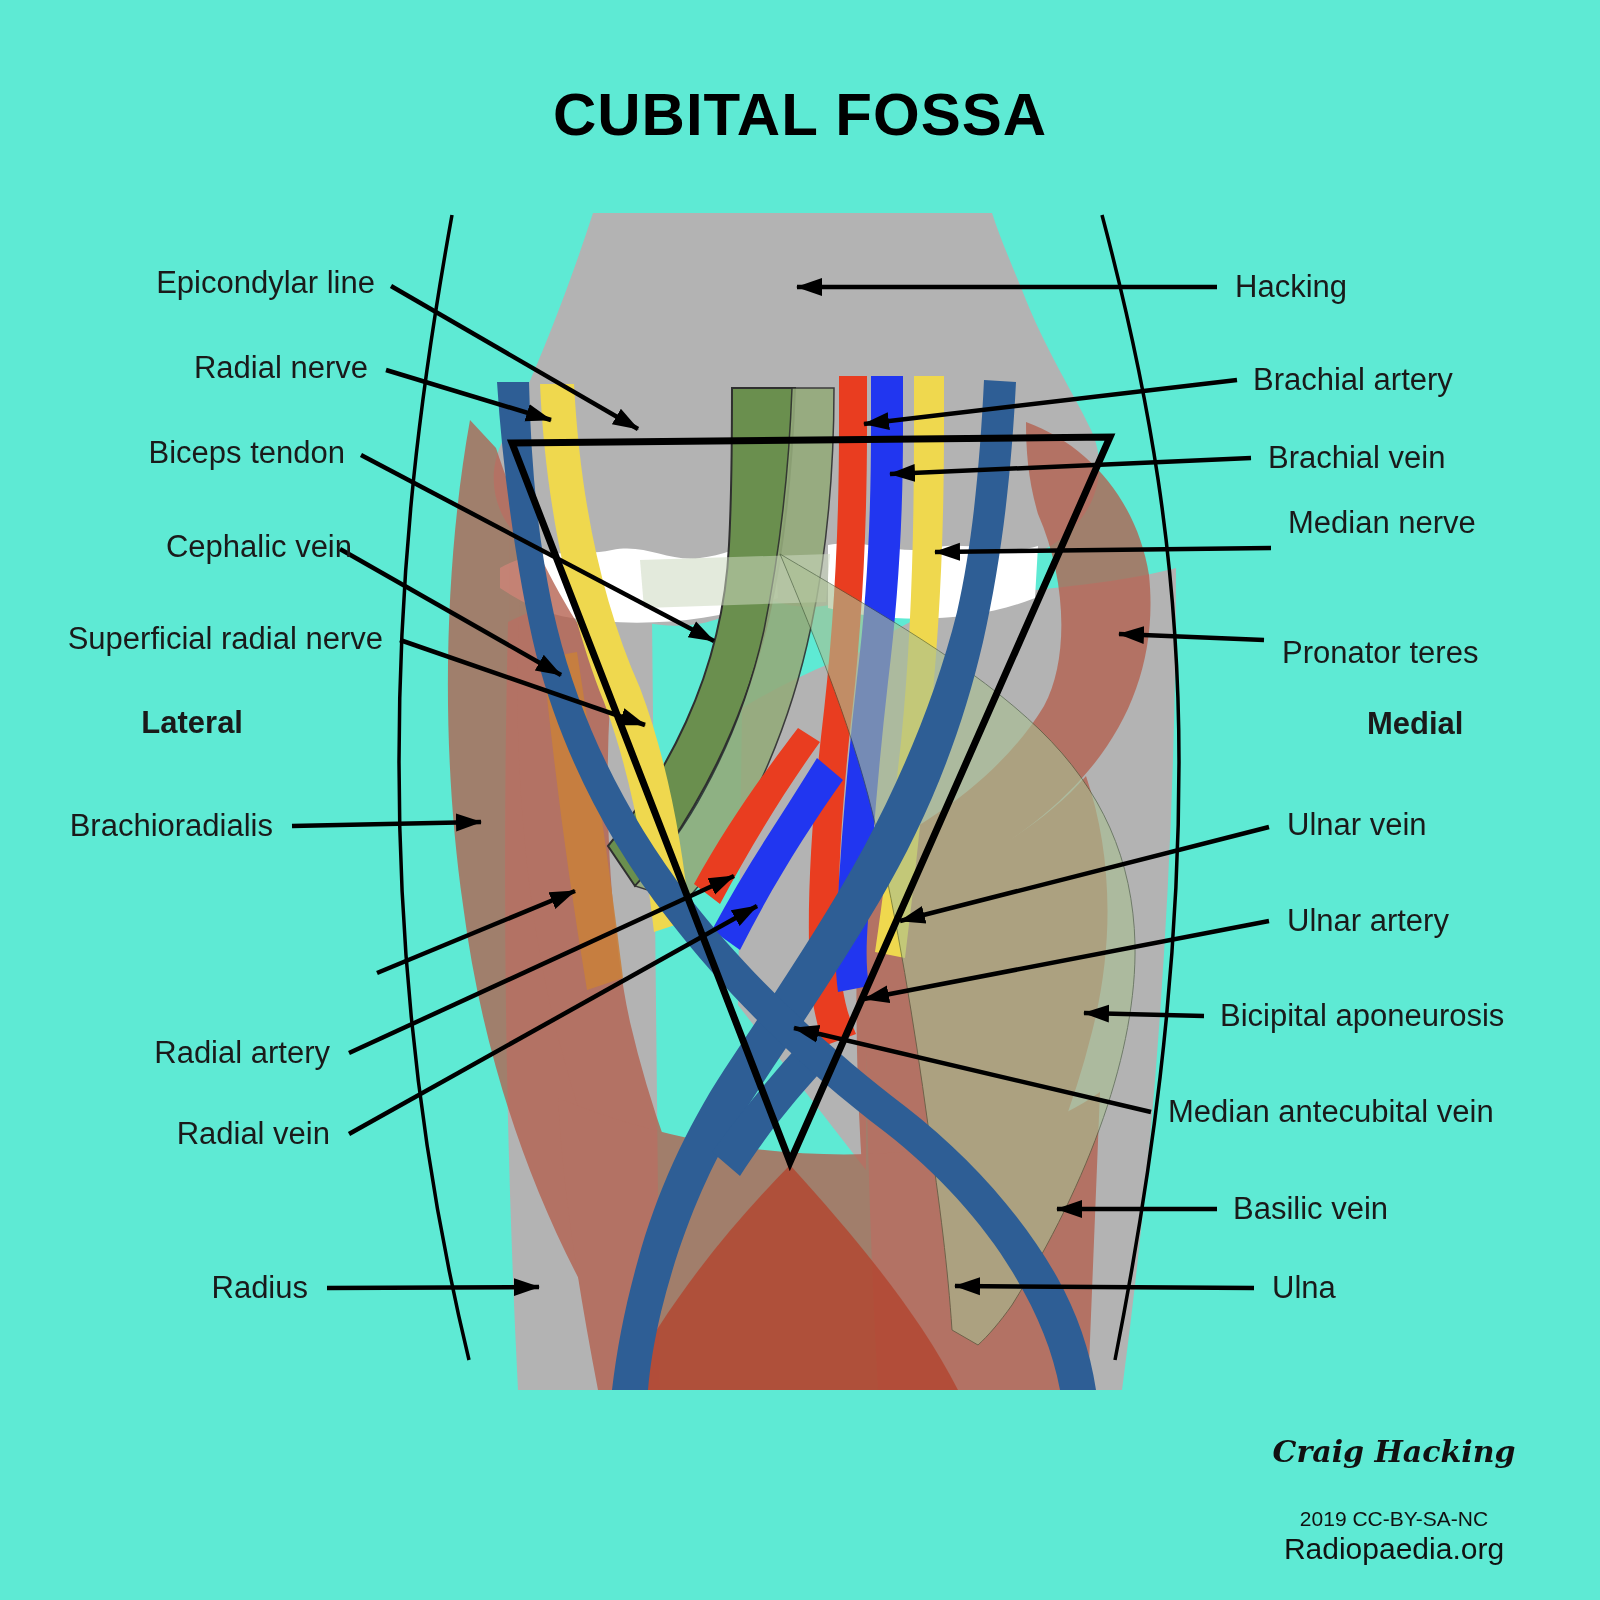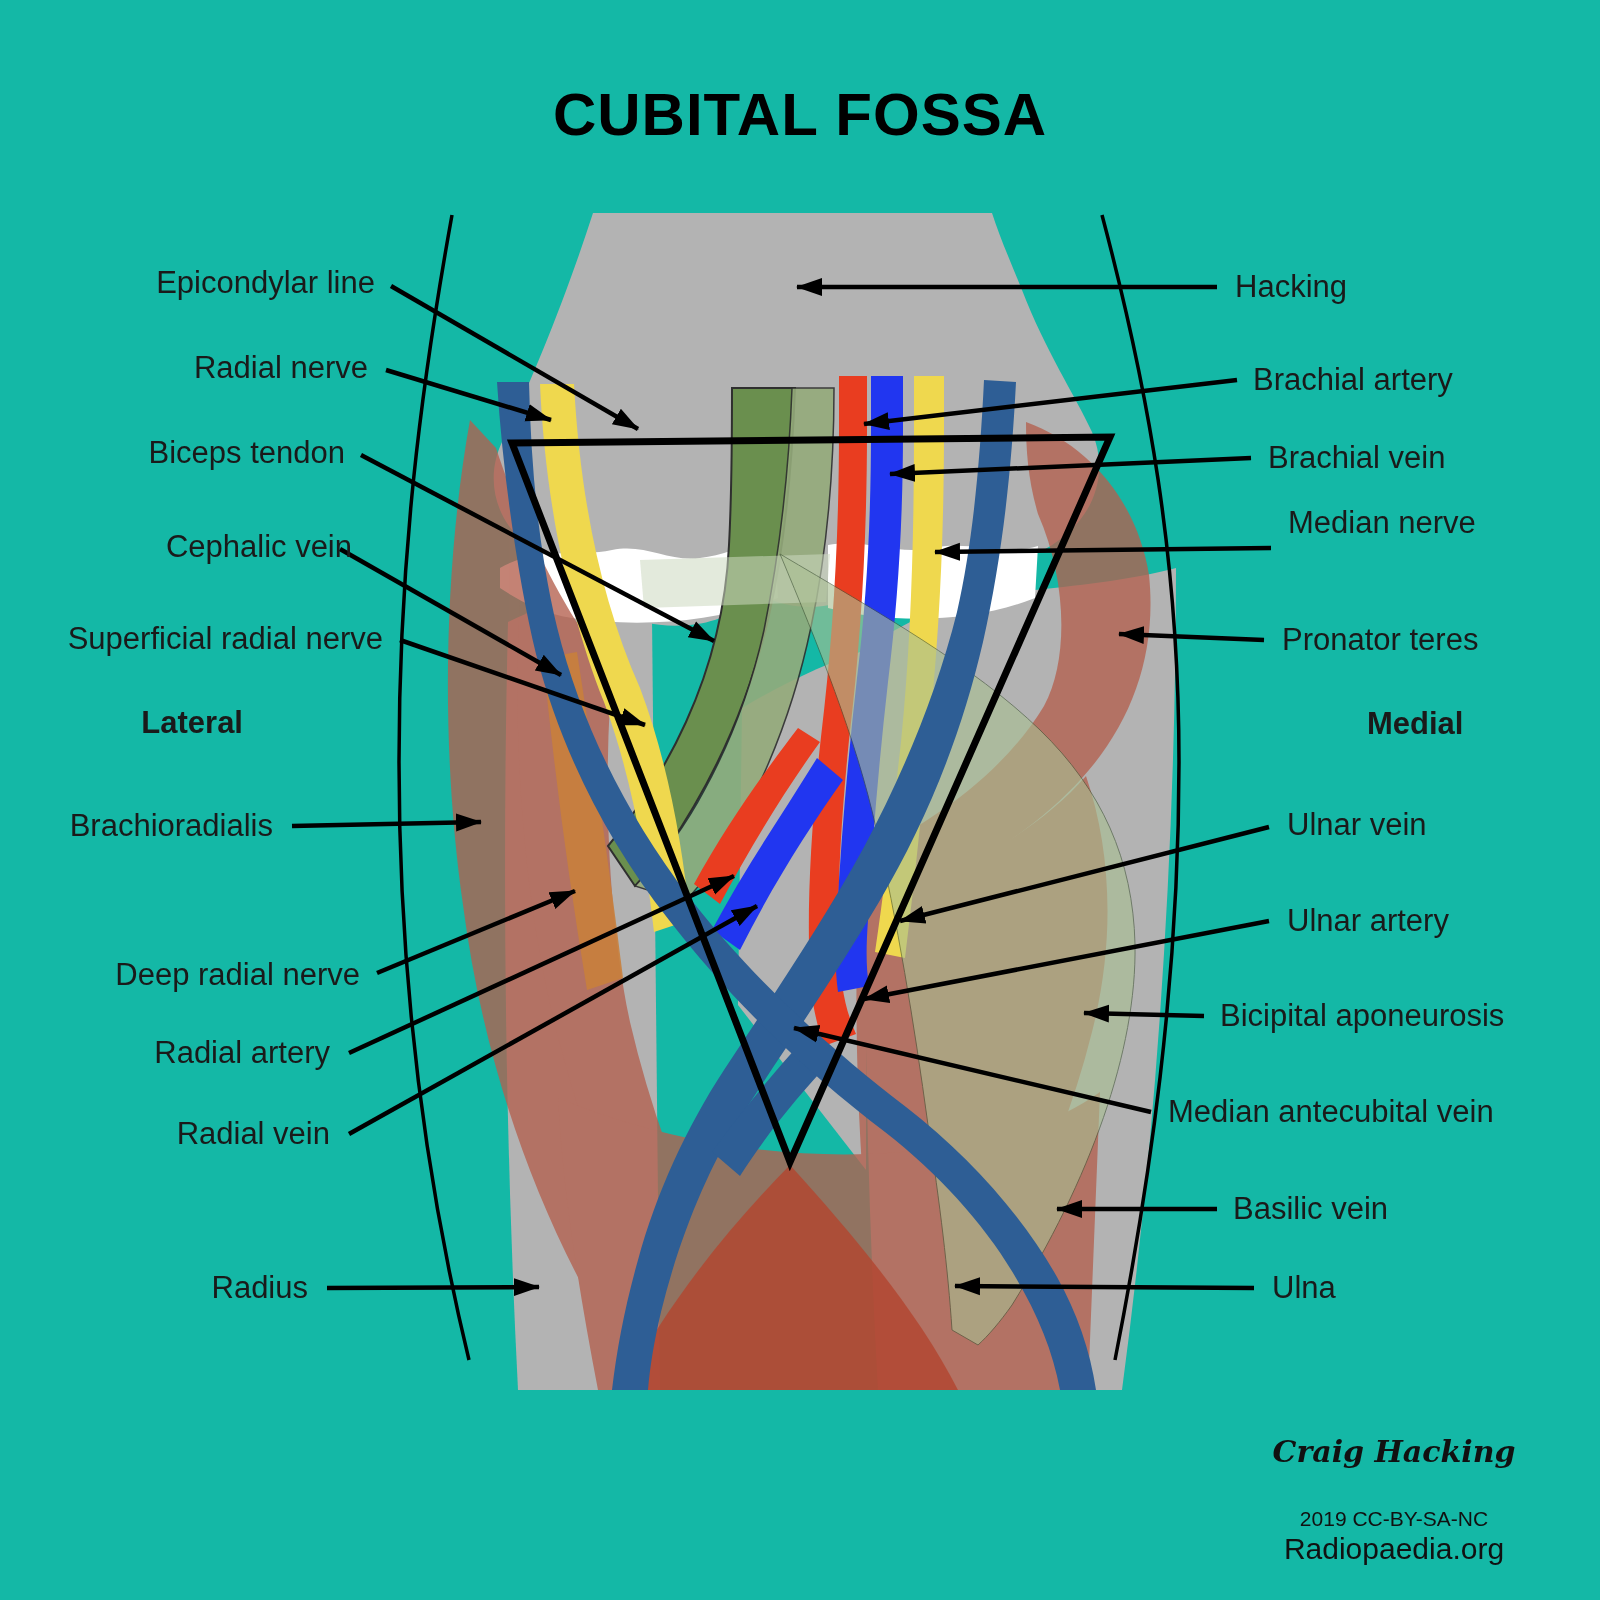--- a/index.html
+++ b/index.html
@@ -1,16 +1,16 @@
 <!DOCTYPE html>
 <html><head>
 <meta charset="utf-8">
 <style>
   html,body{margin:0;padding:0;background:#ffffff;}
-  #stage{position:relative;width:1600px;height:1600px;background:#14b8a6;overflow:hidden;
+  #stage{position:relative;width:1600px;height:1600px;background:#5eead4;overflow:hidden;
          font-family:"Liberation Sans","DejaVu Sans",sans-serif;}
   #art{position:absolute;left:0;top:0;}
   .lbl{position:absolute;font-size:31px;color:#1a1a1a;white-space:nowrap;line-height:42px;}
   .lbl.l{text-align:center;}
   .lbl.b{font-weight:bold;}
   #title{position:absolute;top:80px;left:0;width:1600px;text-align:center;
          font-size:60px;font-weight:bold;letter-spacing:1px;color:#000;}
   #credits{position:absolute;left:1262px;top:1432px;width:264px;text-align:center;color:#111;}
   #credit-author{font-family:"DejaVu Serif","Liberation Serif",serif;font-style:italic;font-weight:bold;font-size:30px;line-height:40px;}
   #credit-license{font-size:21px;line-height:26px;margin-top:34px;}
@@ -111,30 +111,29 @@
 
   <div id="title">CUBITAL FOSSA</div>
 
   <div class="lbl l" style="right:1225px;top:262px">Epicondylar line</div>
   <div class="lbl l" style="right:1232px;top:347px">Radial nerve</div>
   <div class="lbl l" style="right:1255px;top:432px">Biceps tendon</div>
   <div class="lbl l" style="right:1248px;top:526px">Cephalic vein</div>
   <div class="lbl l" style="right:1217px;top:618px">Superficial radial nerve</div>
   <div class="lbl l b" style="right:1357px;top:702px">Lateral</div>
   <div class="lbl l" style="right:1327px;top:805px">Brachioradialis</div>
-  <div class="lbl l" style="right:1240px;top:954px">Deep radial nerve</div>
   <div class="lbl l" style="right:1270px;top:1032px">Radial artery</div>
   <div class="lbl l" style="right:1270px;top:1113px">Radial vein</div>
   <div class="lbl l" style="right:1292px;top:1267px">Radius</div>
 
   <div class="lbl" style="left:1235px;top:266px">Hacking</div>
   <div class="lbl" style="left:1253px;top:359px">Brachial artery</div>
   <div class="lbl" style="left:1268px;top:437px">Brachial vein</div>
   <div class="lbl" style="left:1288px;top:502px">Median nerve</div>
-  <div class="lbl" style="left:1282px;top:619px">Pronator teres</div>
+  <div class="lbl" style="left:1282px;top:632px">Pronator teres</div>
   <div class="lbl b" style="left:1367px;top:703px">Medial</div>
   <div class="lbl" style="left:1287px;top:804px">Ulnar vein</div>
   <div class="lbl" style="left:1287px;top:900px">Ulnar artery</div>
   <div class="lbl" style="left:1220px;top:995px">Bicipital aponeurosis</div>
   <div class="lbl" style="left:1168px;top:1091px">Median antecubital vein</div>
   <div class="lbl" style="left:1233px;top:1188px">Basilic vein</div>
   <div class="lbl" style="left:1272px;top:1267px">Ulna</div>
 
   <div id="credits">
     <div id="credit-author">Craig Hacking</div>

